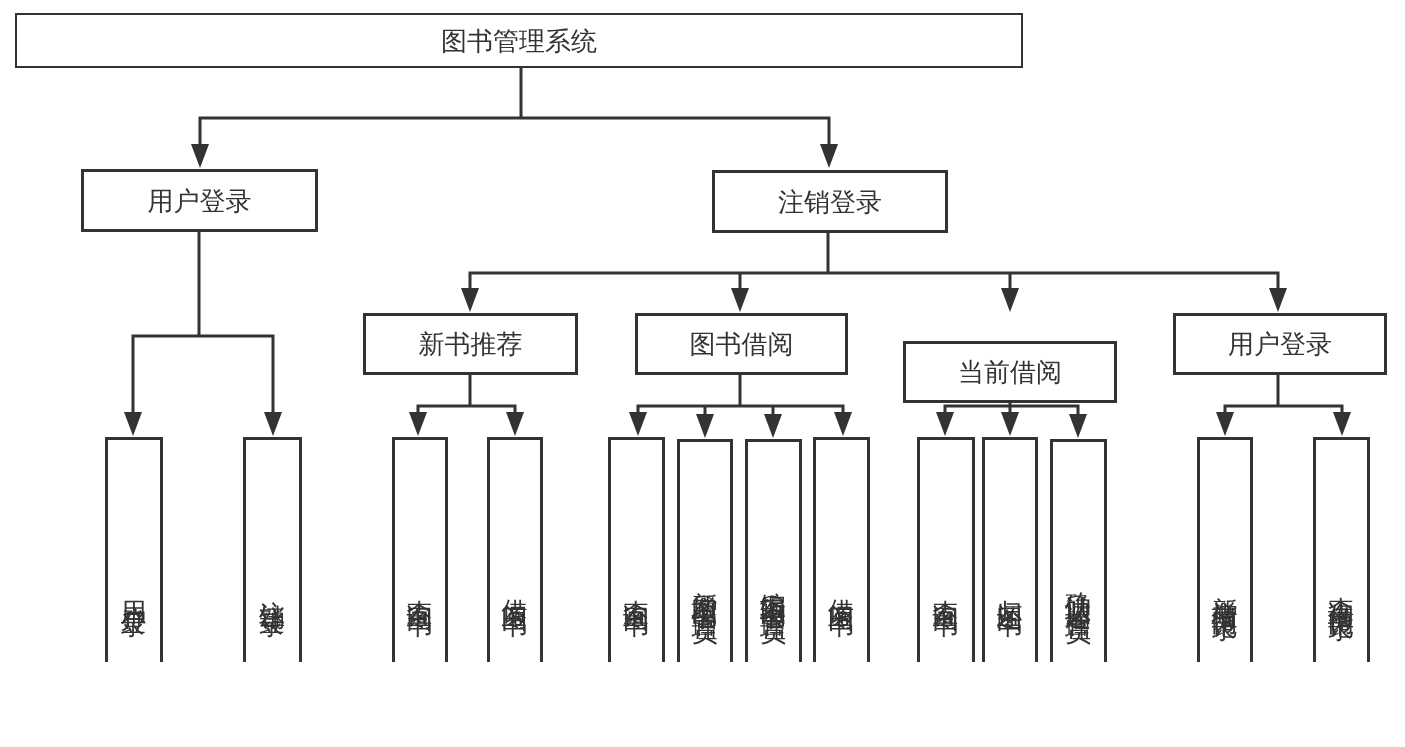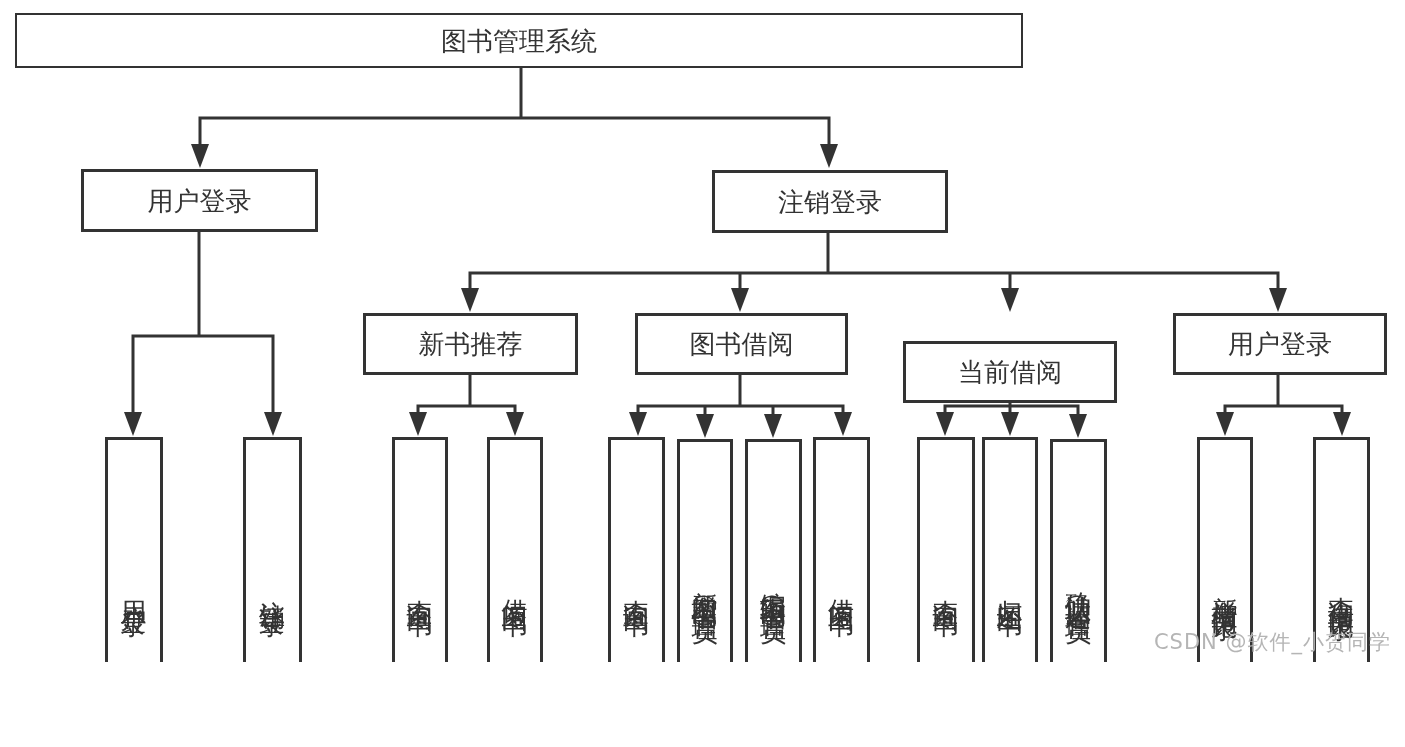--- a/index.html
+++ b/index.html
@@ -171,15 +171,14 @@
     <span class="label">确认归还（管理员）</span>
   </div>
 
   <div class="node vbox" style="left:1197px; top:437px; width:56px; height:301px;">
     <span class="label">新增借阅记录</span>
   </div>
   <div class="node vbox" style="left:1313px; top:437px; width:57px; height:301px;">
     <span class="label">查询借阅记录</span>
   </div>
 
-  <div class="watermark">CSDN @软件_小贺同学</div>
 
 </div>
 
 </body></html>

